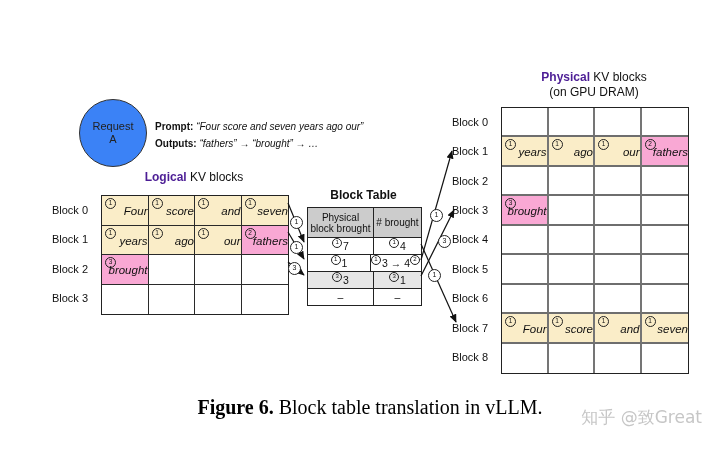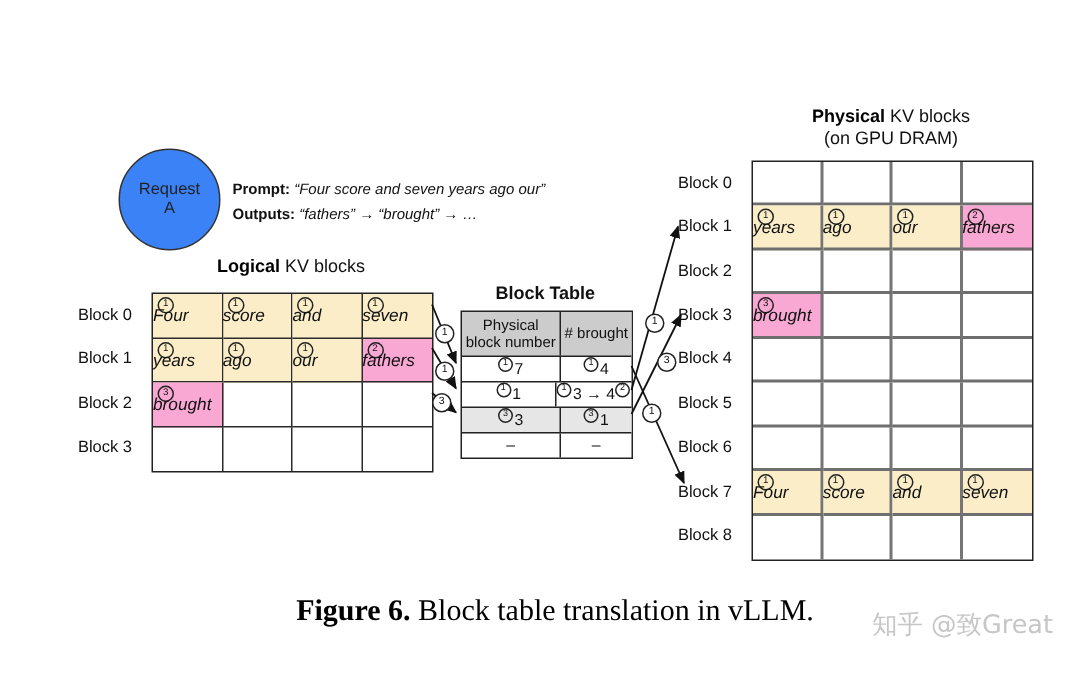--- a/index.html
+++ b/index.html
@@ -11,21 +11,21 @@
     background:#3b82f6;border:1.2px solid #333;display:flex;flex-direction:column;
     align-items:center;justify-content:center;font-size:11px;line-height:13px;color:#222;}
 
   
   .prompt-block{position:absolute;left:155px;top:106px;font-size:10px;line-height:17px;color:#111;margin-top:12px;}
   .prompt-block b{font-weight:bold;}
   .prompt-block i{font-style:italic;}
 
   
   .sec-title{position:absolute;font-size:12px;font-weight:bold;color:#111;text-align:center;}
-  .accent{color:#000000;}
+  .accent{color:#4c1d95;}
   .plain{font-weight:normal;color:#111;}
 
   
   .labelcol{position:absolute;display:grid;}
   .rowlabel{display:flex;align-items:center;justify-content:flex-end;
     padding-right:6px;font-size:11px;color:#111;}
 
   
   .kvgrid{position:absolute;display:grid;grid-template-columns:repeat(4,1fr);background:#fff;}
   .kvgrid.logical{border:1.5px solid #222;}
@@ -33,21 +33,21 @@
   .kv-cell{position:relative;}
   .logical .kv-cell{border-right:1px solid #2a2a2a;border-bottom:1px solid #2a2a2a;}
   .physical .kv-cell{border-right:2px solid #757575;border-bottom:2px solid #6e6e6e;}
   .kv-cell:nth-child(4n){border-right:none!important;}
   .logical .kv-cell:nth-child(n+13){border-bottom:none!important;}
   .physical .kv-cell:nth-child(n+33){border-bottom:none!important;}
   .bg-cream{background:#faedc8;}
   .bg-gold{background:#f9a8d4;}
   .cellsup{position:absolute;left:3px;top:2px;width:9px;height:9px;border:1px solid #222;
     border-radius:50%;font-size:6.5px;line-height:8px;text-align:center;color:#111;}
-  .cellword{position:absolute;left:0;right:0;top:9px;text-align:left;
+  .cellword{position:absolute;left:0;right:0;top:9px;text-align:right;
     font-style:italic;font-size:11.5px;color:#111;}
 
   
   .btable{position:absolute;left:307px;top:207px;width:113px;border:1.5px solid #222;background:#fff;}
   .bt-header{display:flex;height:29px;background:#cccccc;border-bottom:1.5px solid #222;}
   .bt-h1{width:66px;border-right:1.5px solid #222;display:flex;align-items:center;
     justify-content:center;text-align:center;font-size:10px;line-height:11px;padding:0 2px;box-sizing:border-box;}
   .bt-h2{flex:1;display:flex;align-items:center;justify-content:center;font-size:10px;}
   .bt-row{display:flex;height:16px;border-bottom:1.2px solid #222;}
   .bt-row:last-child{border-bottom:none;}
@@ -161,21 +161,21 @@
       <div class="kv-cell"></div>
       <div class="kv-cell"></div>
       <div class="kv-cell"></div>
       <div class="kv-cell"></div>
       <div class="kv-cell"></div>
     </div>
 
   <div class="sec-title" style="left:307px;top:188px;width:113px;">Block Table</div>
   <div class="btable">
     <div class="bt-header">
-      <div class="bt-h1">Physical block number</div>
+      <div class="bt-h1">Physical block brought</div>
       <div class="bt-h2"># brought</div>
     </div>
     <div>
         <div class="bt-row">
           <div class="bt-cell">
             <span class="supcircle">1</span>
             <span>7</span>
           </div>
           <div class="bt-cell">
             <span class="supcircle">1</span>

